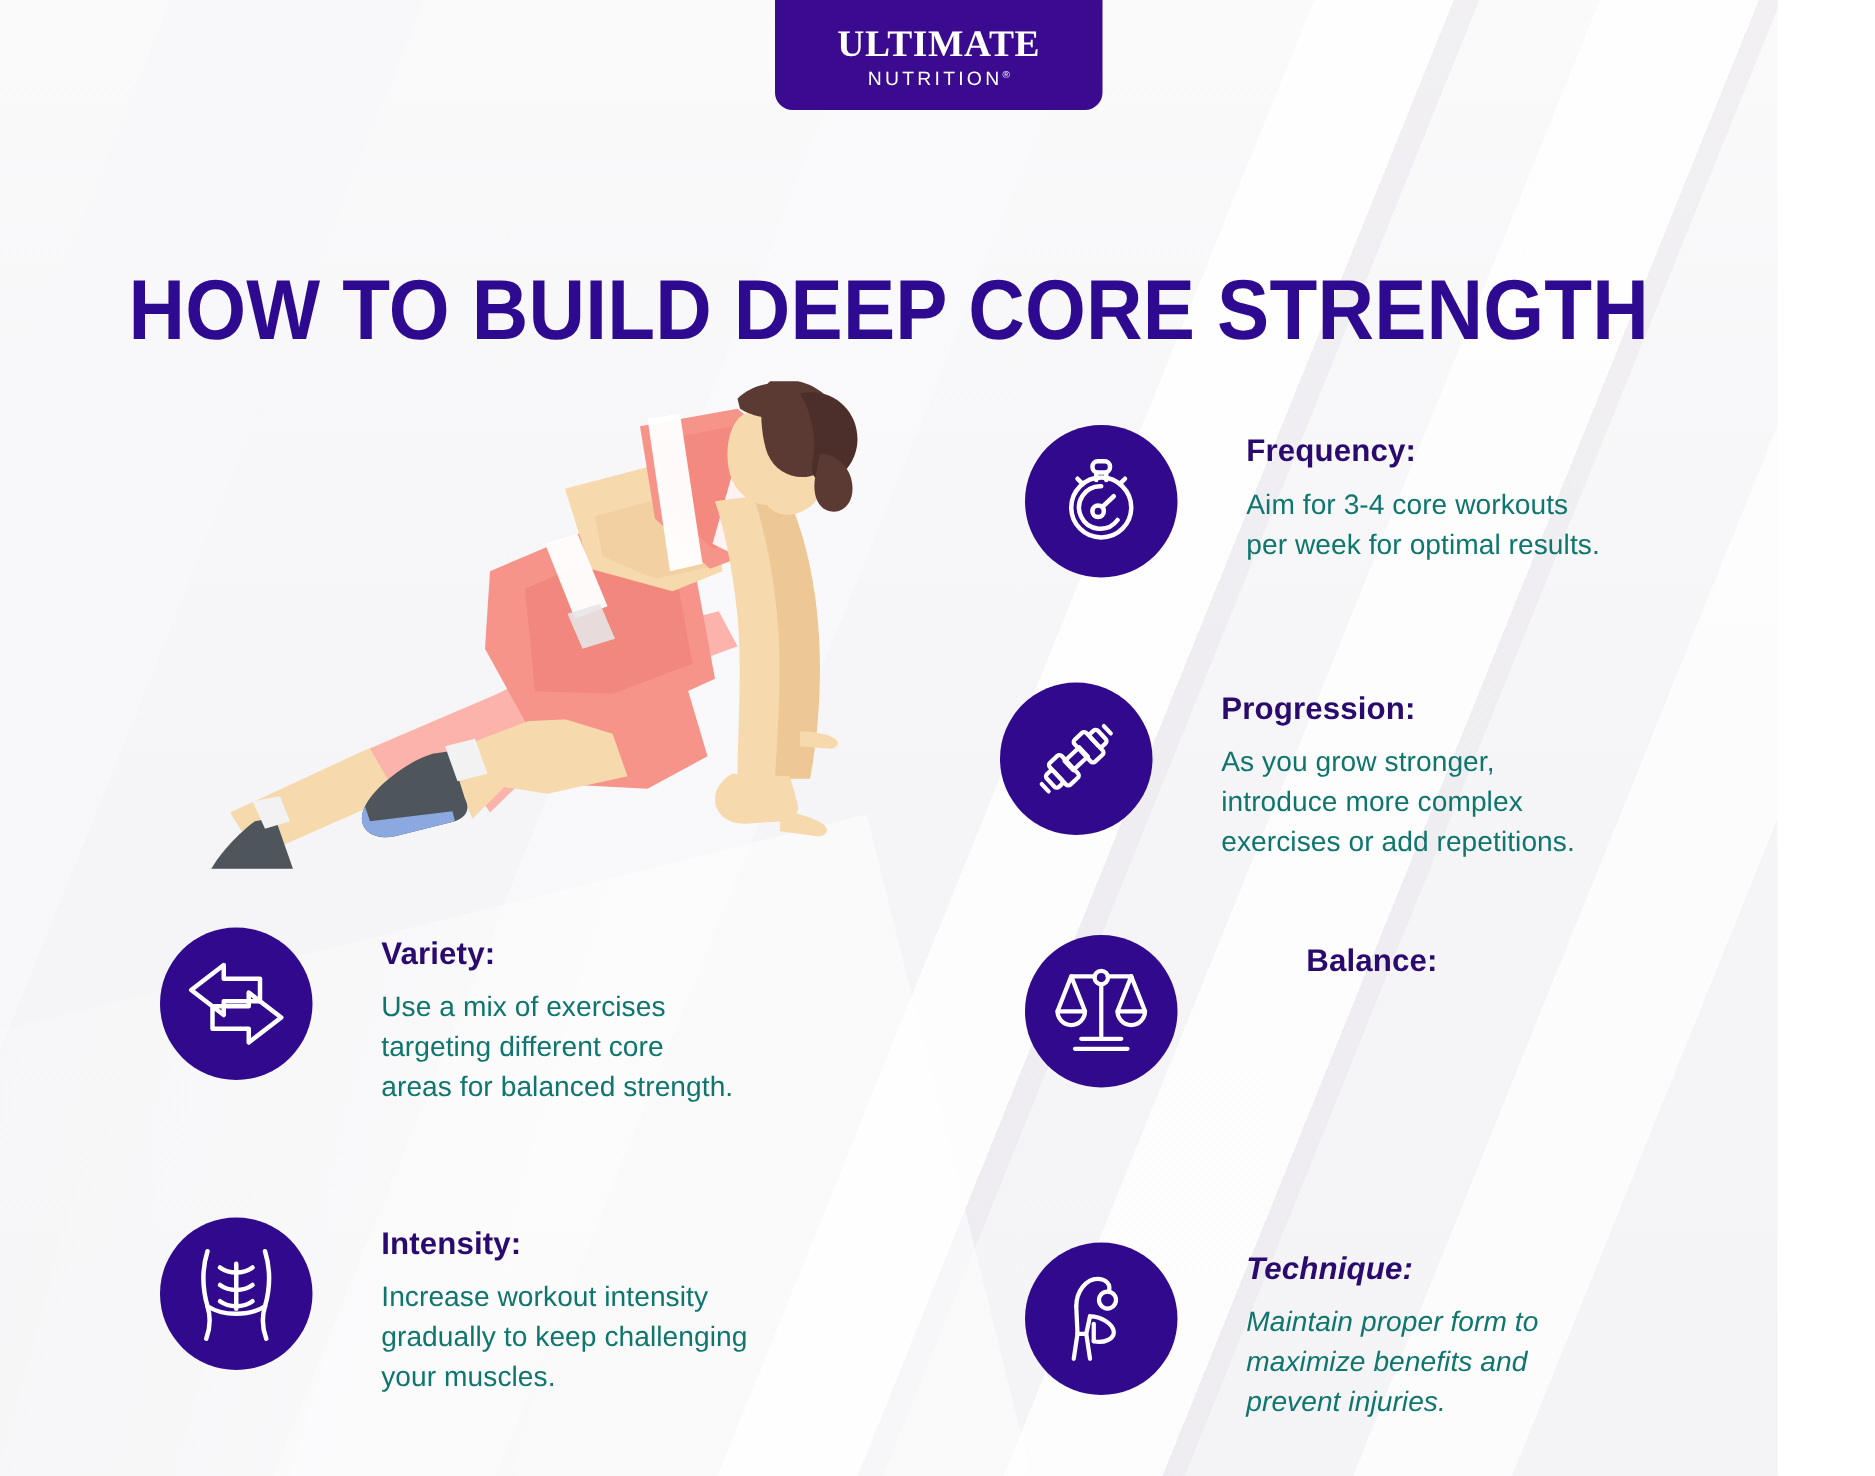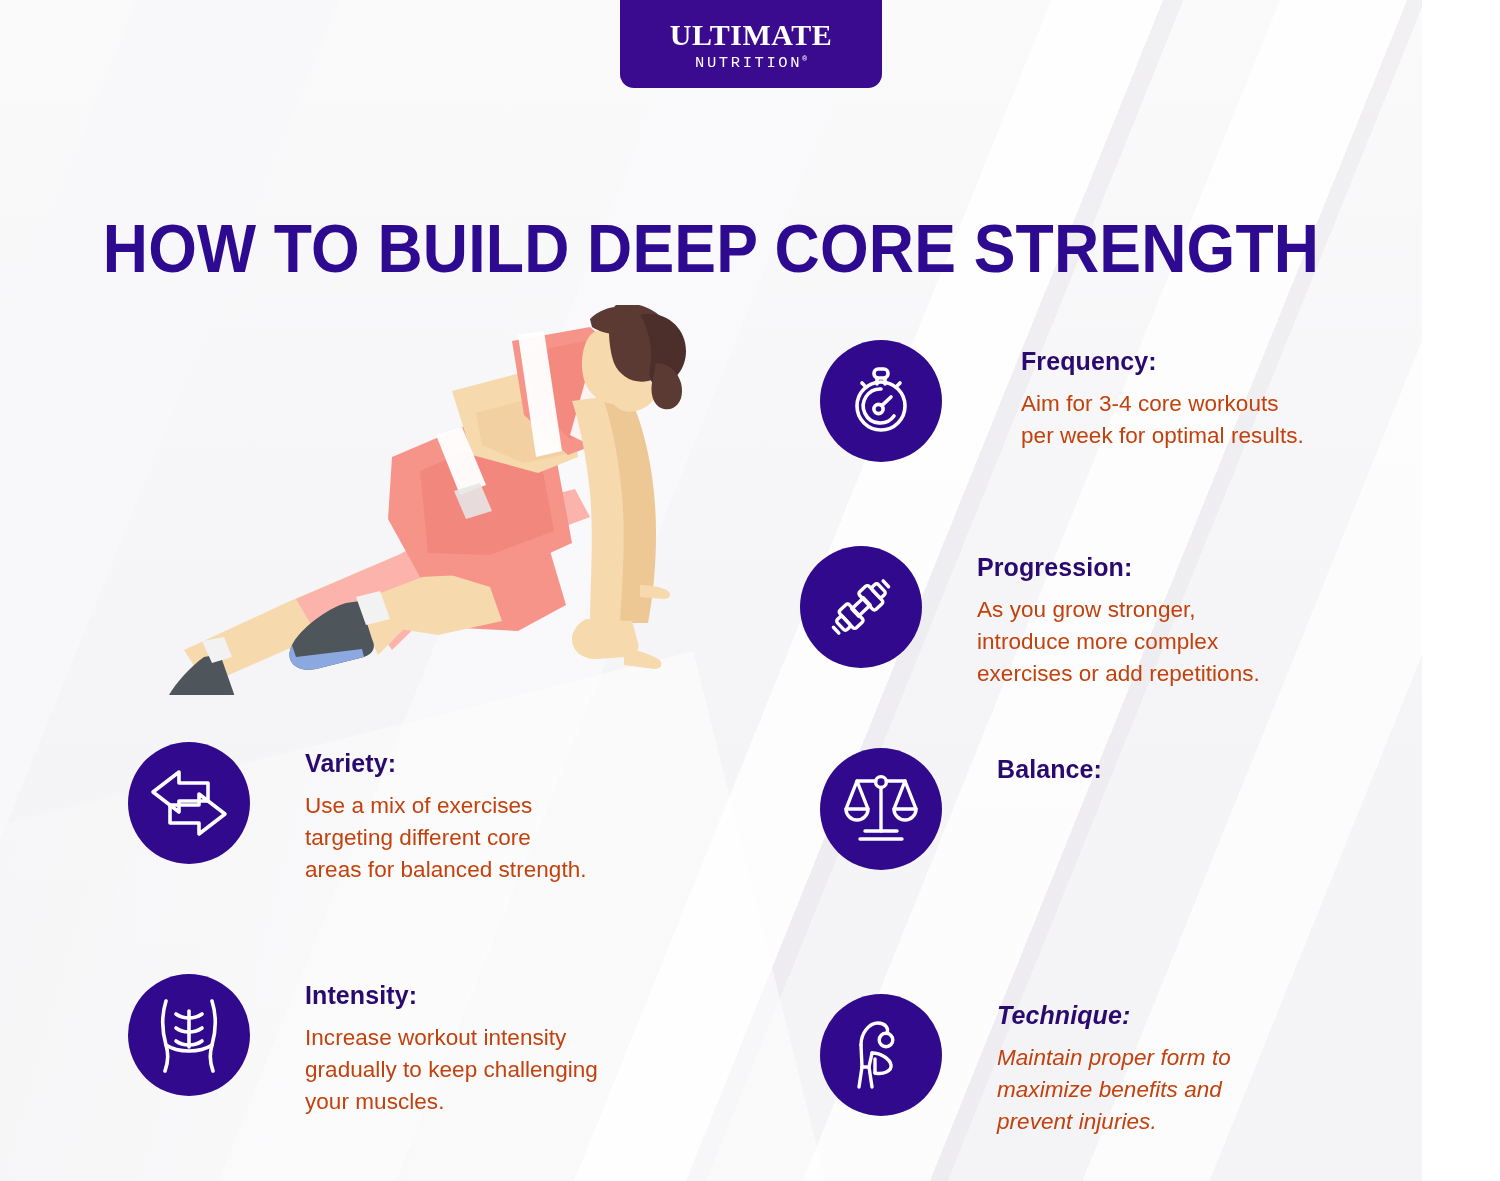--- a/index.html
+++ b/index.html
@@ -82,21 +82,21 @@
     color: #ffffff;
     font-weight: 700;
     font-size: 30px;
     letter-spacing: 0.5px;
     line-height: 1;
     font-variant: small-caps;
     text-transform: uppercase;
   }
   .logo-sub {
     position: relative;
-    font-family: Liberation Mono, monospace;
+    font-family: Liberation Sans, sans-serif;
     color: #ffffff;
     font-weight: 400;
     font-size: 15.5px;
     letter-spacing: 2.6px;
     line-height: 1;
     margin-top: 5px;
   }
   .logo-sub .reg {
     font-size: 8px;
     vertical-align: super;
@@ -152,32 +152,32 @@
   }
   .item .heading {
     color: #2a0a6e;
     font-weight: 700;
     font-size: 25px;
     line-height: 1.1;
     margin-bottom: 12px;
     letter-spacing: 0.1px;
   }
   .item .desc {
-    color: #c2410c;
+    color: #0f766e;
     font-weight: 400;
     font-size: 22.5px;
     line-height: 1.44;
     white-space: pre-line;
     letter-spacing: 0.05px;
   }
 
   
-  #item-frequency   { left: 820px; top: 340px; gap: 24px;  }
+  #item-frequency   { left: 820px; top: 340px;  }
   #item-progression { left: 800px; top: 546px;  }
-  #item-balance     { left: 820px; top: 748px;  }
+  #item-balance     { left: 820px; top: 748px; gap: 48px;  }
   #item-technique   { left: 820px; top: 994px; font-style: italic;  }
   #item-variety     { left: 128px; top: 742px;  }
   #item-intensity   { left: 128px; top: 954px; margin-top: 20px;  }
 
   #item-frequency .body,
   #item-progression .body,
   #item-balance .body,
   #item-technique .body { margin-left: 55px; }
 
   #item-variety .body,

